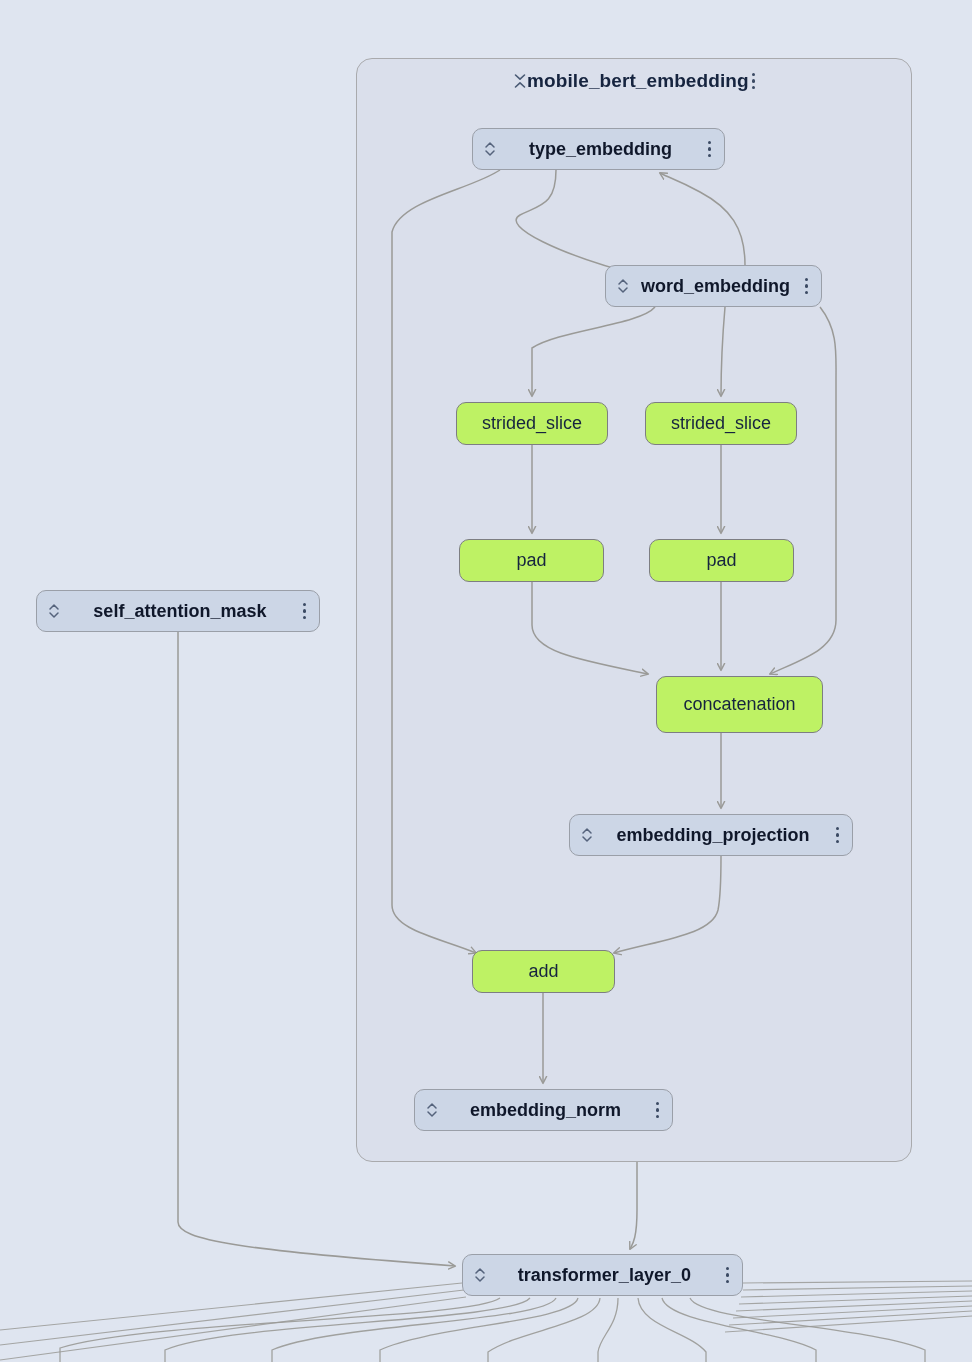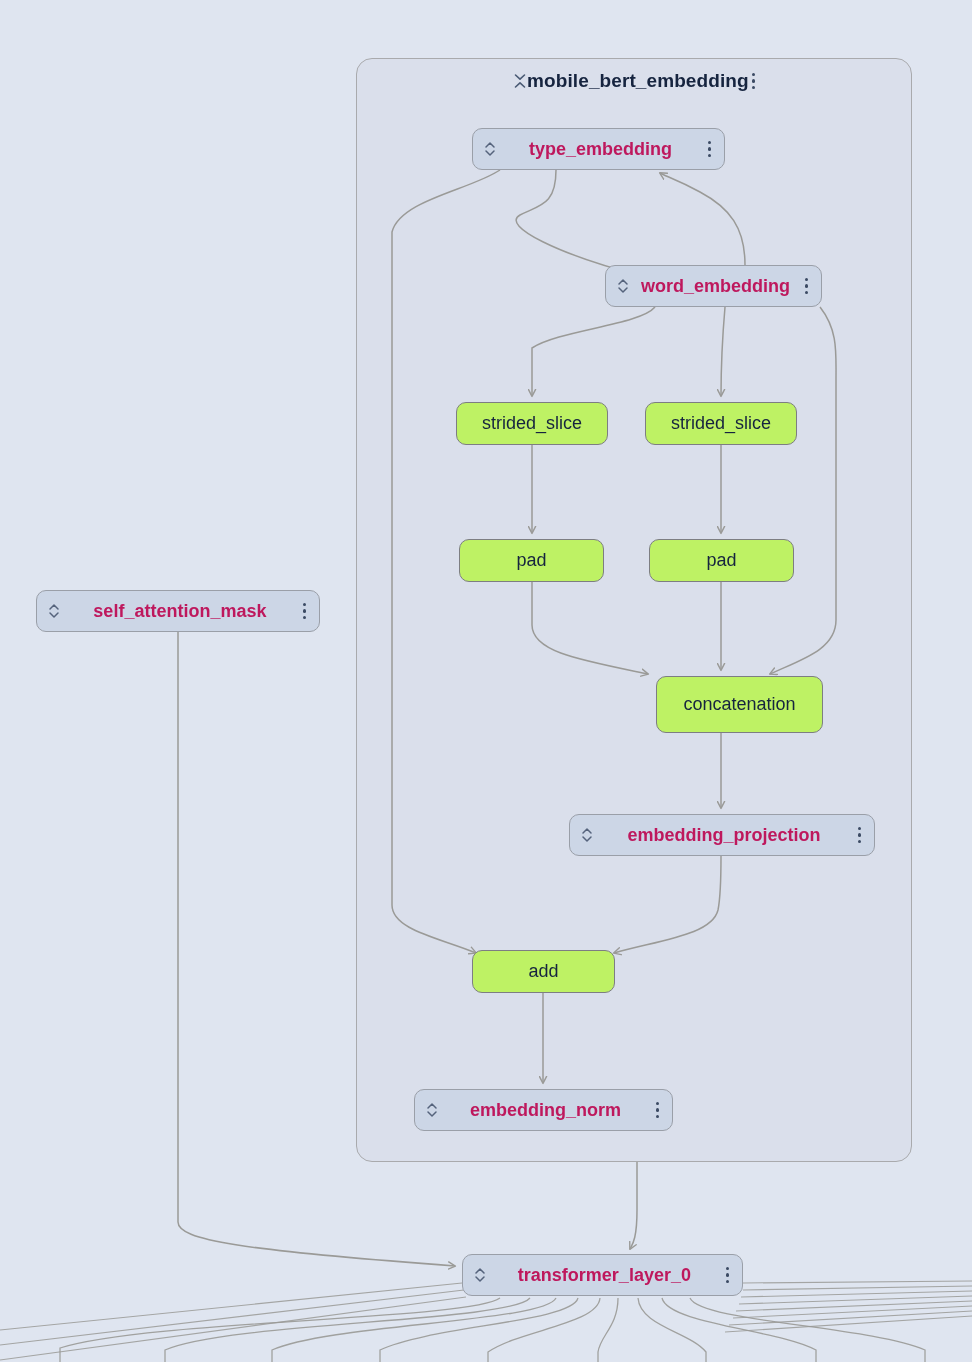--- a/index.html
+++ b/index.html
@@ -74,21 +74,21 @@
     color: #16243f;
   }
   .node.grp {
     background: #ccd6e6;
     border-color: #9a9fa8;
     border-radius: 10px;
     padding: 0 13px 0 11px;
     gap: 9px;
     font-size: 18px;
     font-weight: bold;
-    color: #be185d;
+    color: #0f172a;
   }
   .node .label { flex: 1 1 auto; text-align: center; }
   
   .ic {
     display: inline-block;
     flex: 0 0 auto;
     line-height: 0;
   }
   .ic svg { display: block; }
   .kebab {
@@ -236,21 +236,21 @@
   </div>
 
   <div class="node op" style="left:649px;top:539px;width:145px;height:43px;">
     <span class="label">pad</span>
   </div>
 
   <div class="node op" style="left:656px;top:676px;width:167px;height:57px;">
     <span class="label">concatenation</span>
   </div>
 
-  <div class="node grp" style="left:569px;top:814px;width:306px;height:42px;">
+  <div class="node grp" style="left:569px;top:814px;width:284px;height:42px;">
     <span class="ic">
       <svg width="12" height="18" viewBox="0 0 12 18">
         <path d="M2,7 L6,3 L10,7" fill="none" stroke="#55637c" stroke-width="1.5" stroke-linecap="round" stroke-linejoin="round"></path>
         <path d="M2,11 L6,15 L10,11" fill="none" stroke="#55637c" stroke-width="1.5" stroke-linecap="round" stroke-linejoin="round"></path>
       </svg>
     </span>
     <span class="label">embedding_projection</span>
     <span class="kebab">
         <i></i>
         <i></i>

